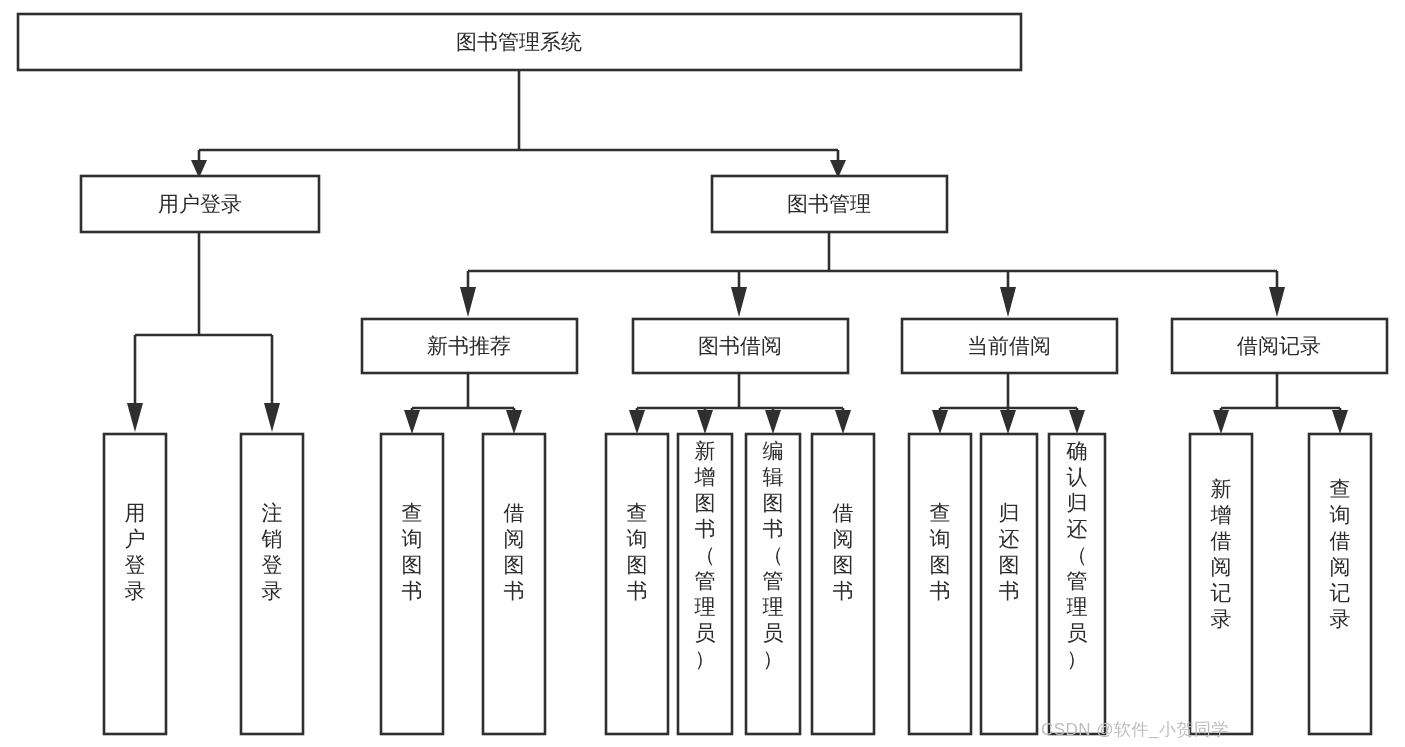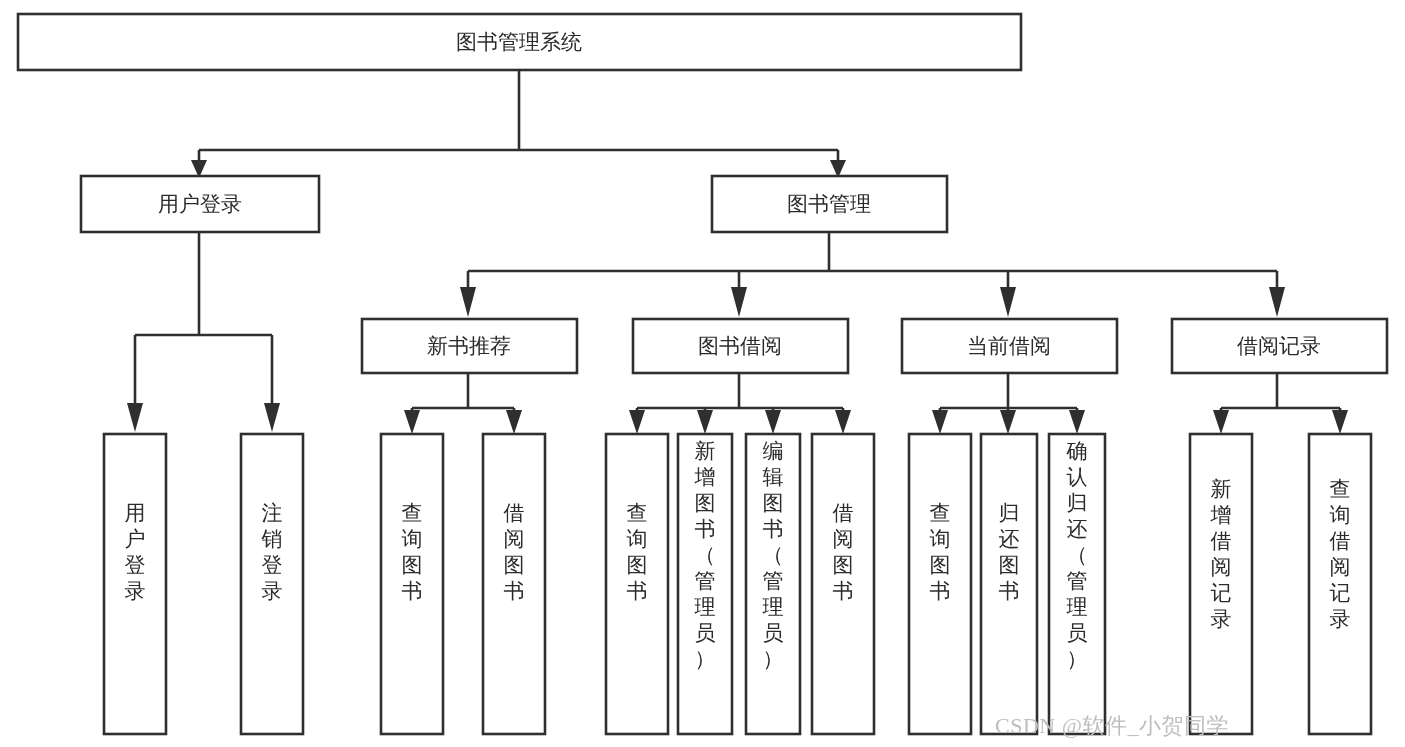--- a/index.html
+++ b/index.html
@@ -53,22 +53,22 @@
   .node-label-v {
     font-family: "Liberation Sans", "DejaVu Sans", sans-serif;
     font-size: 21px;
     fill: #2b2b2b;
     text-anchor: middle;
   }
   .watermark {
     position: absolute;
     right: 12px;
     bottom: 6px;
-    font-family: Liberation Serif, serif;
-    font-size: 22px;
+    font-family: Liberation Sans, sans-serif;
+    font-size: 17px;
     color: #bdbdbd;
     letter-spacing: 0.5px;
     white-space: nowrap;
     user-select: none;
   }
 </style>
 </head>
 <body>
 
 <div id="diagram-root">

